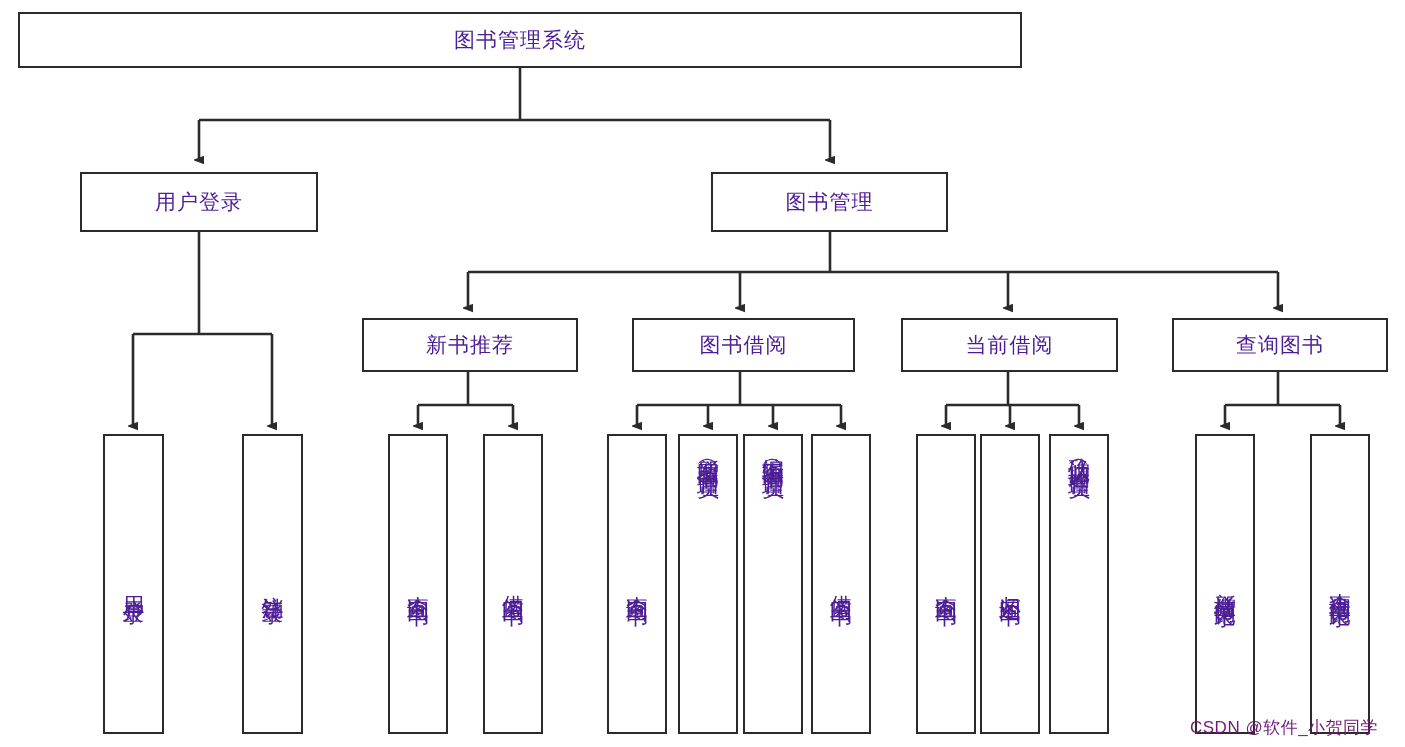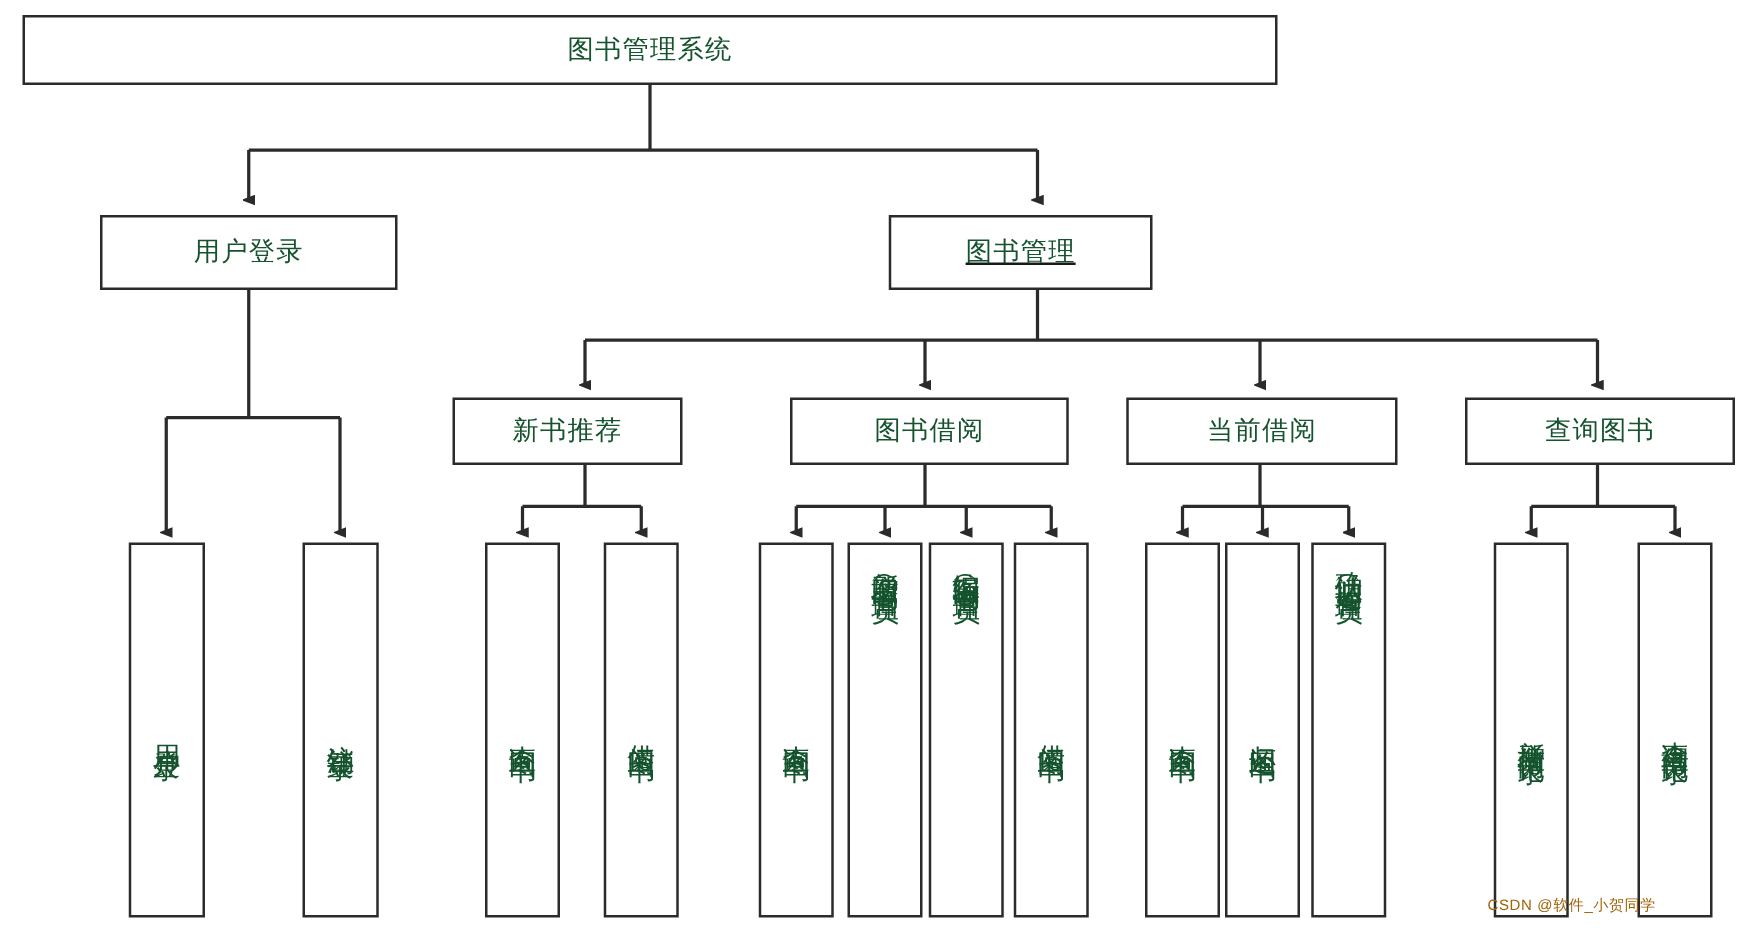--- a/index.html
+++ b/index.html
@@ -34,21 +34,21 @@
     background: #ffffff;
     display: flex;
     align-items: center;
     justify-content: center;
     text-align: center;
   }
   .node .label {
     font-size: 21px;
     line-height: 1.25;
     letter-spacing: 1px;
-    color: #14532d;
+    color: #4c1d95;
     white-space: nowrap;
   }
   
   .node.vertical {
     align-items: center;
     justify-content: center;
   }
   .node.vertical .label {
     writing-mode: vertical-rl;
     text-orientation: upright;
@@ -58,22 +58,22 @@
     white-space: nowrap;
   }
   .node.vertical.top-aligned {
     align-items: flex-start;
   }
   .node.vertical.top-aligned .label {
     margin-top: 4px;
   }
   .watermark {
     position: absolute;
-    font-size: 12px;
-    color: #a16207;
+    font-size: 17px;
+    color: #701a75;
     letter-spacing: 0.5px;
     white-space: nowrap;
     user-select: none;
   }
 </style>
 </head>
 <body>
 
 <div id="canvas">
 
@@ -130,25 +130,25 @@
     </g>
   </svg>
 
   <div class="node" style="left:18px; top:12px; width:1004px; height:56px;">
     <span class="label">图书管理系统</span>
   </div>
 
   <div class="node" style="left:80px; top:172px; width:238px; height:60px;">
     <span class="label">用户登录</span>
   </div>
-  <div class="node" style="left:711px; top:172px; width:211px; height:60px;text-decoration:underline;">
+  <div class="node" style="left:711px; top:172px; width:237px; height:60px;">
     <span class="label">图书管理</span>
   </div>
 
-  <div class="node" style="left:362px; top:318px; width:184px; height:54px;">
+  <div class="node" style="left:362px; top:318px; width:216px; height:54px;">
     <span class="label">新书推荐</span>
   </div>
   <div class="node" style="left:901px; top:318px; width:217px; height:54px;">
     <span class="label">当前借阅</span>
   </div>
   <div class="node" style="left:632px; top:318px; width:223px; height:54px;">
     <span class="label">图书借阅</span>
   </div>
   <div class="node" style="left:1172px; top:318px; width:216px; height:54px;">
     <span class="label">查询图书</span>

